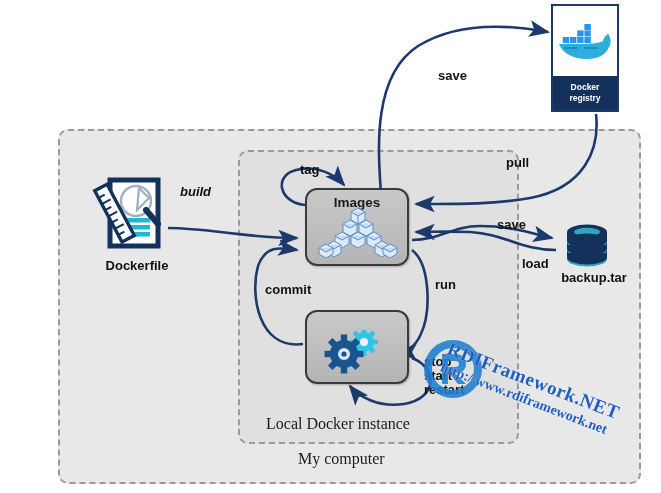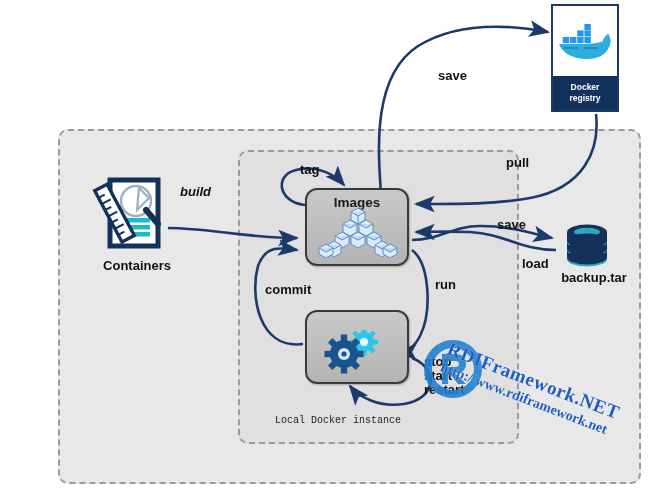--- a/index.html
+++ b/index.html
@@ -18,25 +18,24 @@
     box-sizing:border-box;
     border:2px dashed #9a9a9a;
     background:#e8e8e8;
     border-radius:10px;
   }
   #zone-computer{left:58px;top:129px;width:583px;height:355px;}
   #zone-local{left:238px;top:150px;width:281px;height:294px;background:#e0e0e0;}
 
   .zone-label{
     position:absolute;
-    font-size:10px;
+    font-size:16px;
     color:#1c1c1c;
     white-space:nowrap;
-    font-family:Liberation Mono, monospace;
-    margin-left:9px;
+    font-family:Liberation Serif, serif;
   }
   #label-local{left:266px;top:415px;}
   #label-computer{left:298px;top:450px;}
 
   
   #arrows{position:absolute;left:0;top:0;width:661px;height:493px;}
 
   
   .node-box{
     position:absolute;
@@ -175,21 +174,21 @@
         <line x1="14" y1="16" x2="21" y2="16"></line>
           <line x1="14" y1="23" x2="24" y2="23"></line>
         <line x1="14" y1="30" x2="21" y2="30"></line>
           <line x1="14" y1="37" x2="24" y2="37"></line>
         <line x1="14" y1="44" x2="21" y2="44"></line>
           <line x1="14" y1="51" x2="24" y2="51"></line>
         <line x1="14" y1="58" x2="21" y2="58"></line>
       </g>
     </g>
   </svg>
-  <div class="caption" id="cap-dockerfile">Containers</div>
+  <div class="caption" id="cap-dockerfile">Dockerfile</div>
 
   <div class="node-box" id="box-images">
     <div class="node-title">Images</div>
     <div class="node-art">
       <svg width="86" height="52" viewBox="0 0 86 52">
         <g stroke="#5b8fc9" stroke-width="1" stroke-linejoin="round">
           <g fill="#dbeaf9">
 
             <g transform="translate(37,1)">
               <path d="M0,5 L7,1 L14,5 L14,13 L7,17 L0,13 Z"></path>
@@ -331,20 +330,21 @@
   <div class="edge-label" id="lbl-load">load</div>
   <div class="edge-label" id="lbl-commit">commit</div>
   <div class="edge-label" id="lbl-run">run</div>
   <div class="edge-label" id="lbl-ssr">
     <div>stop</div>
     <div>start</div>
     <div>restart</div>
   </div>
 
   <div class="zone-label" id="label-local">Local Docker instance</div>
+  <div class="zone-label" id="label-computer">My computer</div>
 
   <svg id="wm-badge" viewBox="0 0 58 58">
     <circle cx="29" cy="29" r="25" fill="none" stroke="#1f7fd0" stroke-width="8"></circle>
     <path d="M18,44 L18,14 L31,14 C39,14 42,19 42,24 C42,29 39,33 32,33 L24,33
              L24,27 L31,27 C34,27 35,26 35,24 C35,22 34,21 31,21 L24,21 L24,44 Z" fill="#1f7fd0"></path>
     <path d="M31,33 L42,44 L34,44 L26,34 Z" fill="#1f7fd0"></path>
   </svg>
   <div id="wm-rdi">
     <div class="l1">RDIFramework.NET</div>
     <div class="l2">http://www.rdiframework.net</div>

